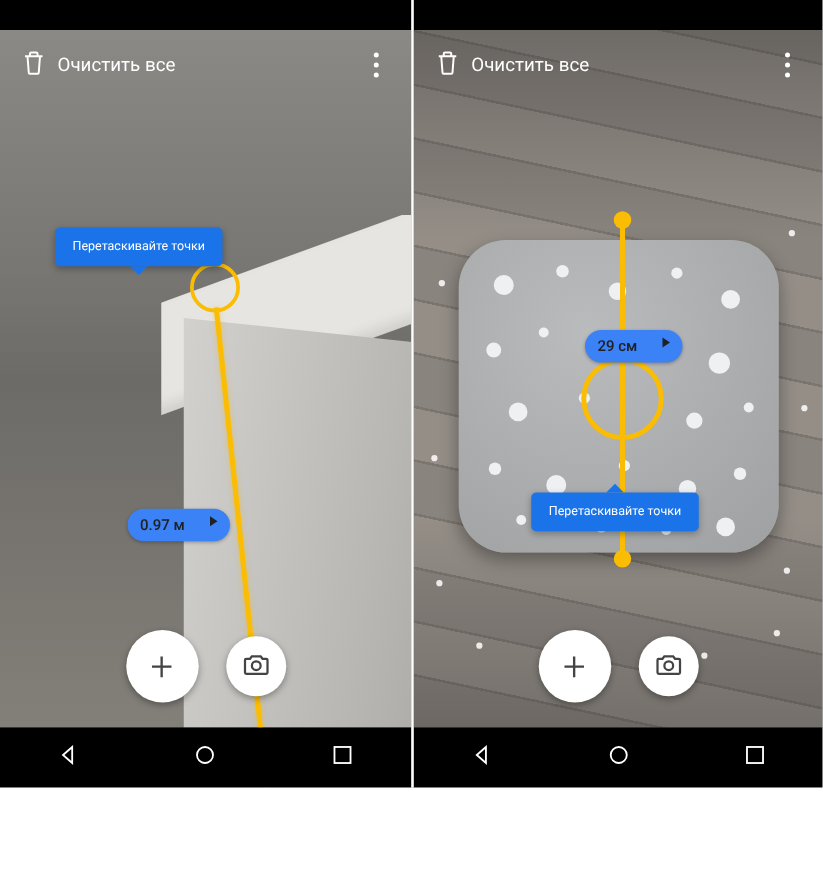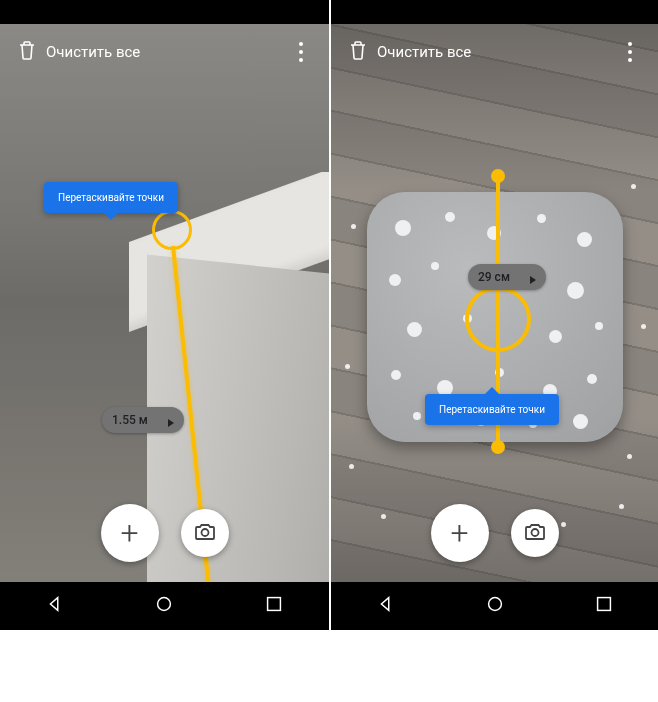--- a/index.html
+++ b/index.html
@@ -17,21 +17,21 @@
   .menu-btn{width:40px;height:40px;display:flex;align-items:center;justify-content:center;cursor:pointer;}
   .dots{display:flex;flex-direction:column;gap:4px;}
   .dots span{width:4px;height:4px;border-radius:50%;background:#fff;}
   .bottom-ctrl{position:absolute;left:0;right:0;bottom:20px;display:flex;justify-content:center;gap:22px;z-index:5;align-items:center;}
   .round-btn{width:58px;height:58px;border-radius:50%;background:#fff;display:flex;align-items:center;justify-content:center;box-shadow:0 2px 6px rgba(0,0,0,.35);cursor:pointer;}
   .round-btn.sm{width:48px;height:48px;}
   .plus{font-size:32px;color:#444;font-weight:300;line-height:1;}
   .tooltip{position:absolute;background:#1a73e8;color:#fff;font-size:10px;padding:10px 14px;border-radius:4px;box-shadow:0 2px 6px rgba(0,0,0,.3);white-space:nowrap;z-index:4;}
   .tooltip.top-arrow::after{content:"";position:absolute;top:-7px;left:50%;transform:translateX(-50%);border:7px solid transparent;border-top:none;border-bottom:7px solid #1a73e8;}
   .tooltip.bot-arrow::after{content:"";position:absolute;bottom:-7px;left:50%;transform:translateX(-50%);border:7px solid transparent;border-bottom:none;border-top:7px solid #1a73e8;}
-  .badge{position:absolute;background:#737373;color:#202124;font-size:12px;font-weight:500;padding:6px 10px;border-radius:999px;display:flex;align-items:flex-end;gap:20px;z-index:4;cursor:pointer;box-shadow:0 1px 3px rgba(0,0,0,.3);}
+  .badge{position:absolute;background:#3b82f6;color:#202124;font-size:12px;font-weight:500;padding:6px 10px;border-radius:999px;display:flex;align-items:flex-start;gap:20px;z-index:4;cursor:pointer;box-shadow:0 1px 3px rgba(0,0,0,.3);}
   .badge .tri{width:0;height:0;border-top:4px solid transparent;border-bottom:4px solid transparent;border-left:6px solid #202124;}
   
   
   .bg-l{position:absolute;inset:0;background:
     linear-gradient(180deg,#8a8986 0%,#777672 35%,#6c6b68 50%,#76736e 70%,#83807a 100%);}
   .furn{position:absolute;right:0;bottom:0;width:200px;height:410px;overflow:hidden;}
   .furn-top{position:absolute;top:30px;left:-20px;width:260px;height:90px;background:#e6e5e1;transform:skewY(-20deg);box-shadow:inset 0 -6px 10px rgba(0,0,0,.1);}
   .furn-side{position:absolute;top:95px;left:18px;width:240px;height:360px;background:linear-gradient(100deg,#d2d1cd 0%,#b8b7b3 60%,#a4a39f 100%);transform:skewY(6deg);}
   .line-l{position:absolute;width:4px;background:#fbbc04;z-index:3;transform-origin:top center;box-shadow:0 0 4px rgba(251,188,4,.5);}
   .cursor-l{position:absolute;width:40px;height:40px;border:3px solid #fbbc04;border-radius:50%;z-index:3;}
@@ -80,21 +80,21 @@
             </div>
         </div>
       </div>
 
       <div class="cursor-l" style="left:152px;top:186px;"></div>
       <div class="line-l" style="left:171px;top:222px;height:408px;transform:rotate(-6deg);"></div>
       <div class="tooltip bot-arrow" style="left:44px;top:158px;">
         <span>Перетаскивайте точки</span>
       </div>
       <div class="badge" style="left:102px;top:383px;">
-        <span>1.55 м</span>
+        <span>0.97 м</span>
         <span class="tri"></span>
       </div>
 
       <div class="bottom-ctrl">
         <div class="round-btn">
           <span class="plus">+</span>
         </div>
         <div class="round-btn sm">
           <span>
             <svg width="22" height="20" viewBox="0 0 22 20" fill="none" stroke="#444" stroke-width="1.8">

